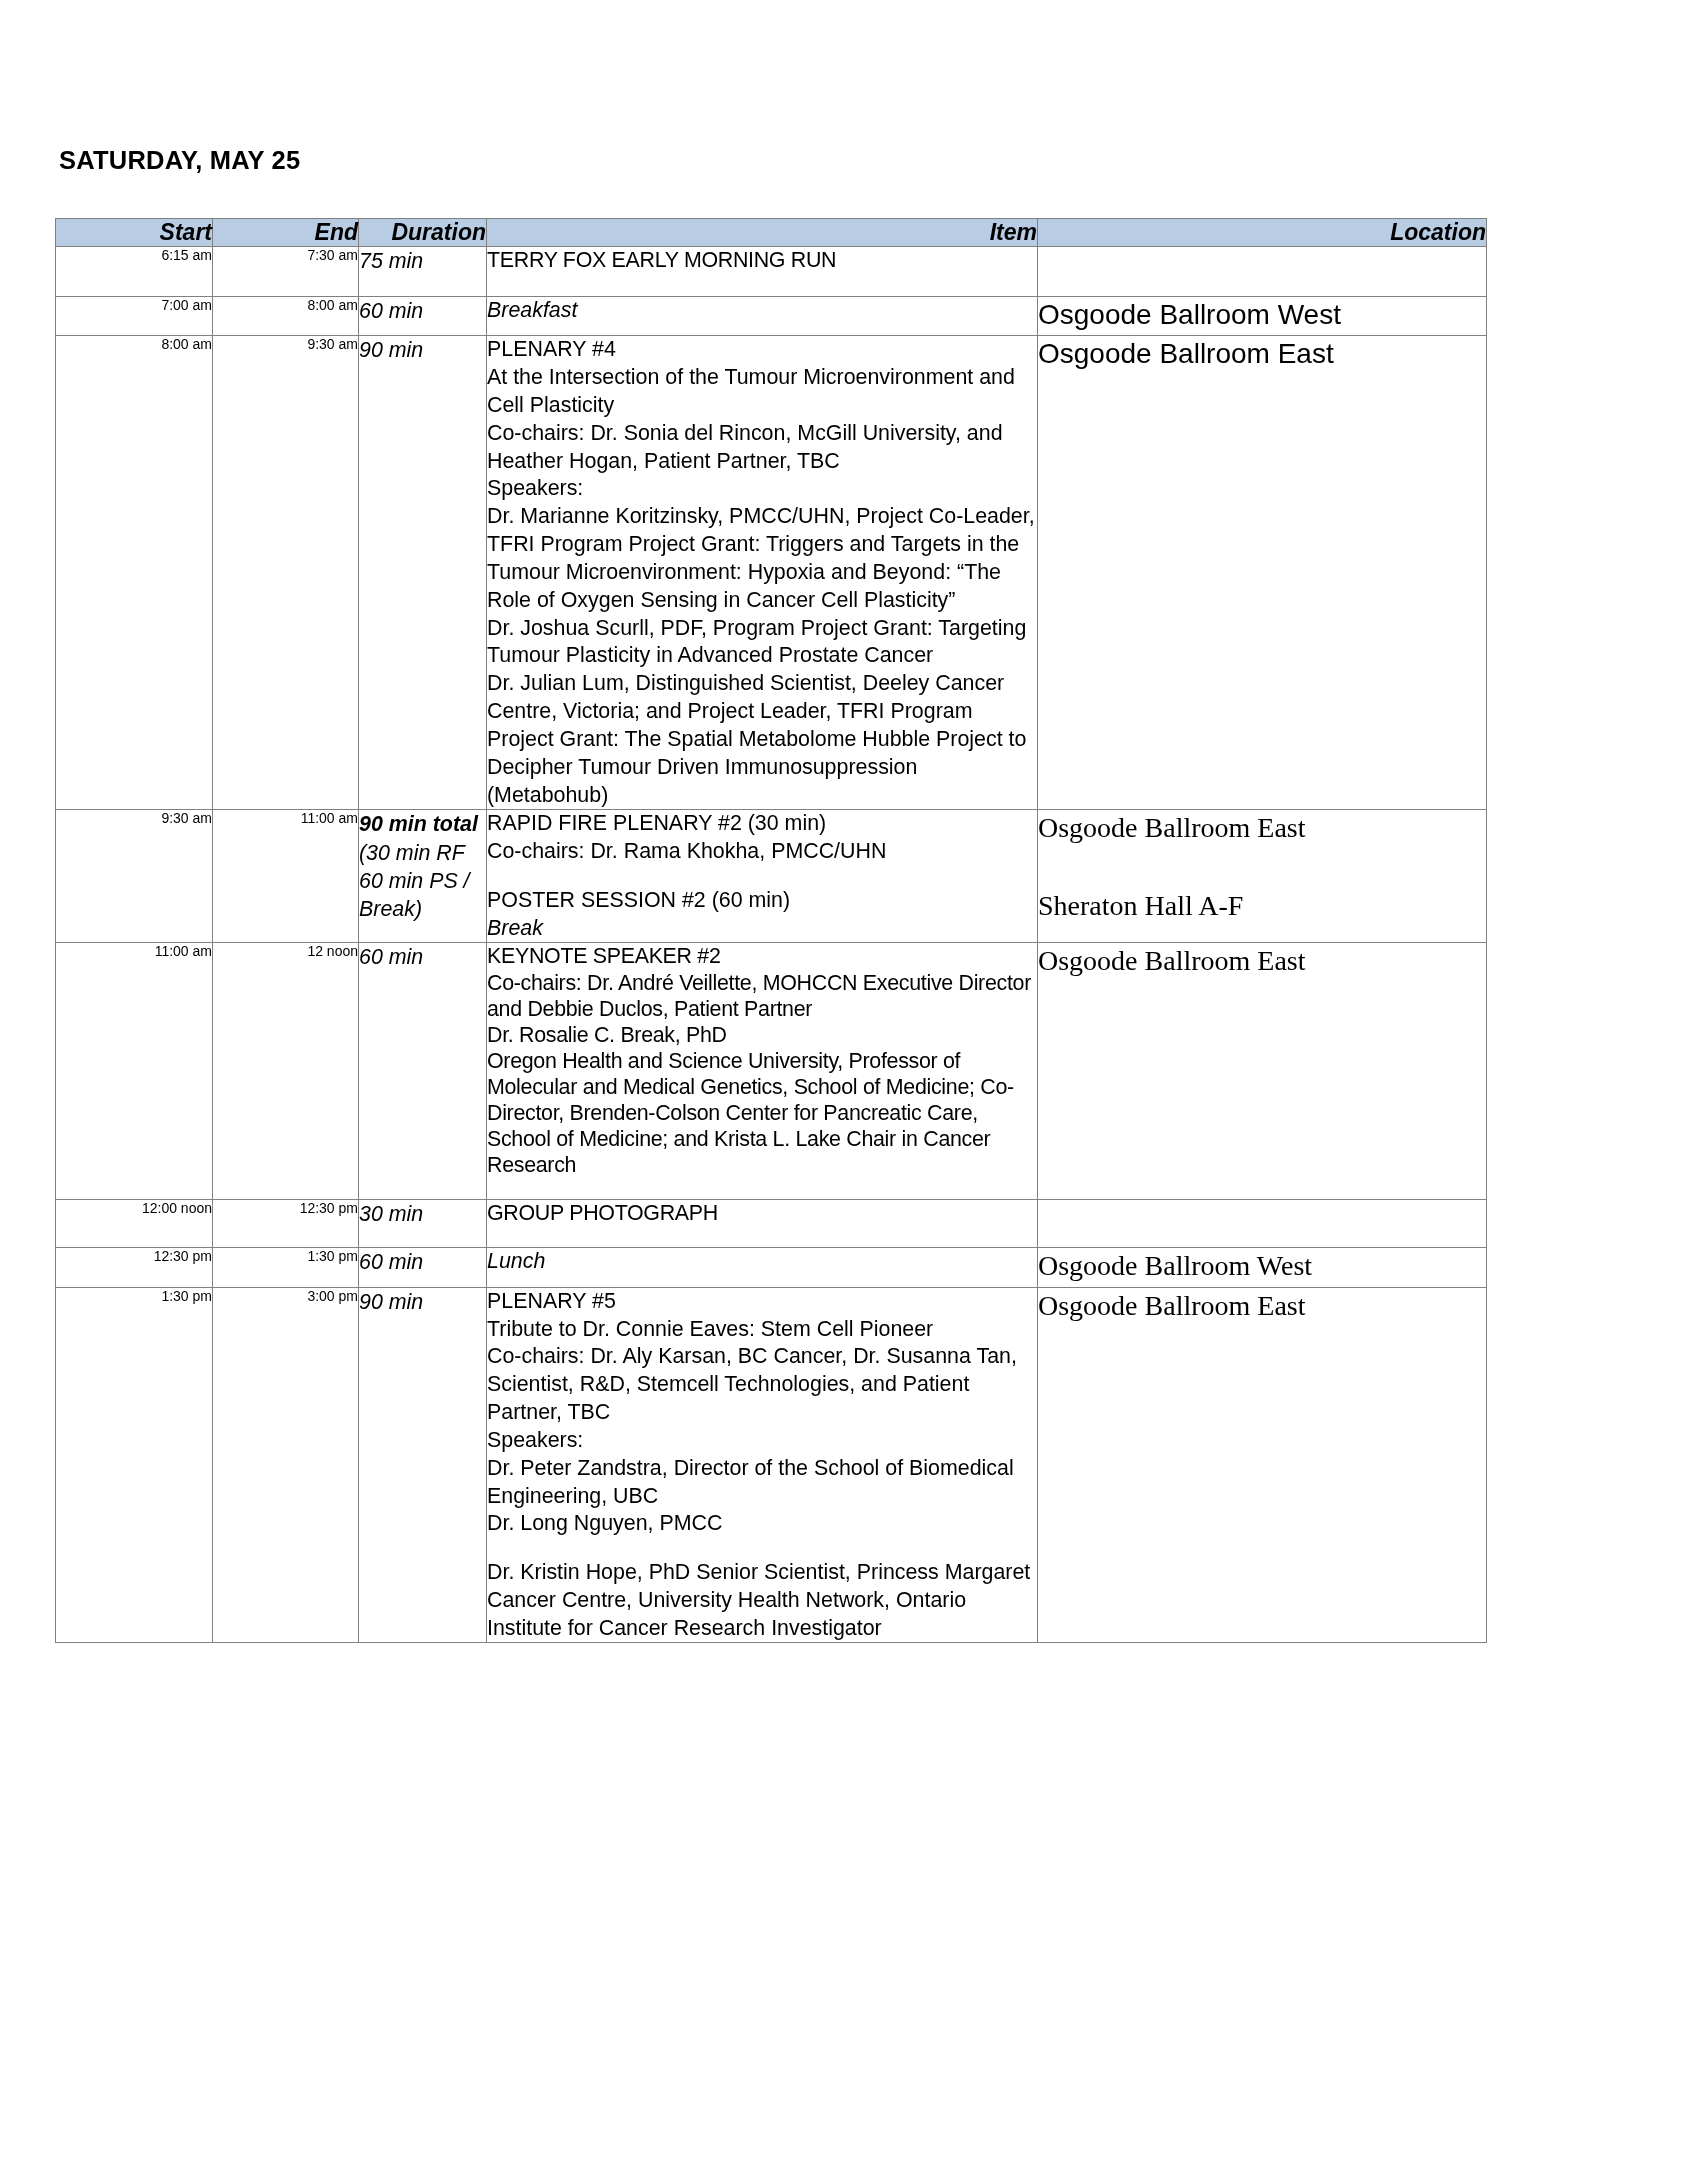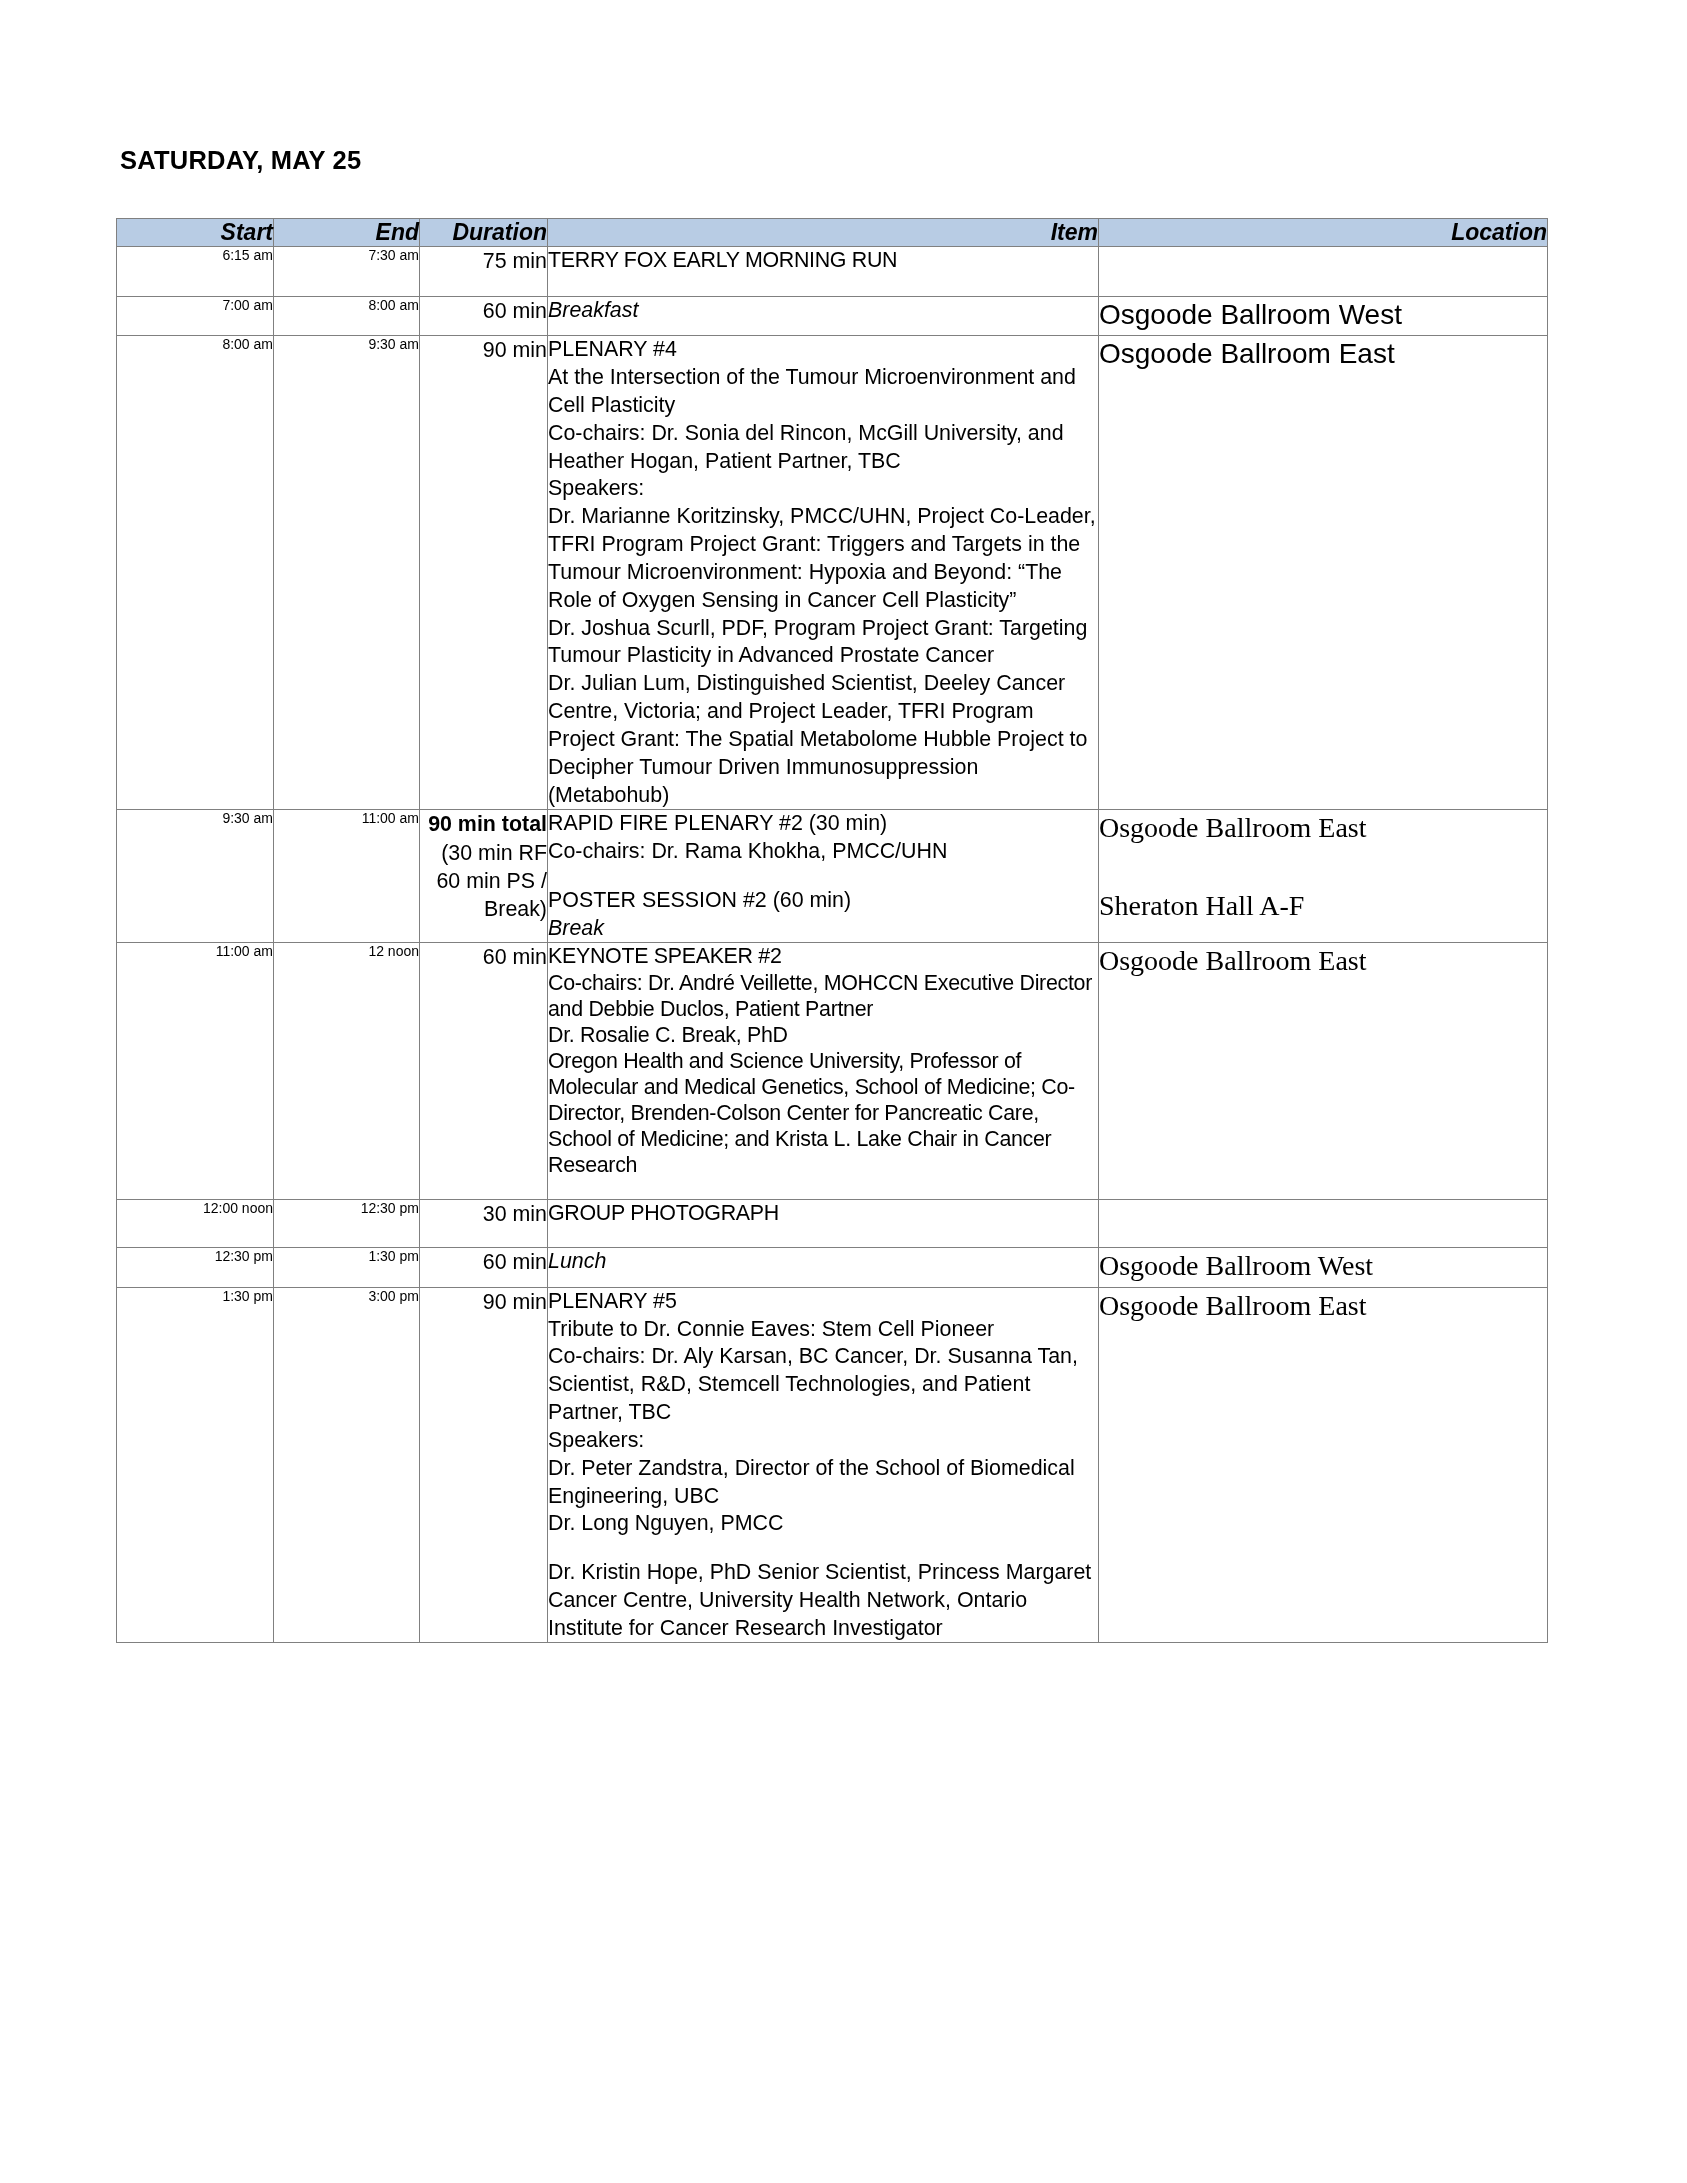--- a/index.html
+++ b/index.html
@@ -5,21 +5,21 @@
   html,body{margin:0;padding:0;background:#fff;}
   body{
     width:1687px;height:2183px;
     font-family:"Liberation Sans", sans-serif;
     color:#000;
     -webkit-font-smoothing:antialiased;
   }
   .page{
     box-sizing:border-box;
     width:1363px;height:2183px;
-    padding:146px 123px 0 116px;
+    padding:146px 123px 0 55px;
     position:relative;
   }
   .day-title{
     font-size:25.5px;
     font-weight:bold;
     letter-spacing:0.2px;
     margin:0 0 43px 4.1px;
   }
   table.agenda{
     border-collapse:collapse;
@@ -47,24 +47,25 @@
   .c-item{width:551px;}
   .c-loc{width:449px;}
 
   td.start,td.end{
     text-align:right;
     font-size:14px;
     padding:8.3px 15px 6.9px 5.5px;
     white-space:nowrap;
   }
   td.dur{
-    text-align:right;
+    text-align:left;
     font-size:21.4px;
     padding:8.3px 5.5px 6.9px;
     line-height:1.32;
+    font-style:italic;
   }
   td.dur b{font-weight:bold;}
   td.item{
     font-size:21.4px;
     line-height:1.30;
     padding:8.3px 6.9px 8.3px 9.6px;
   }
   td.loc{
     font-size:28px;
     line-height:1.30;

